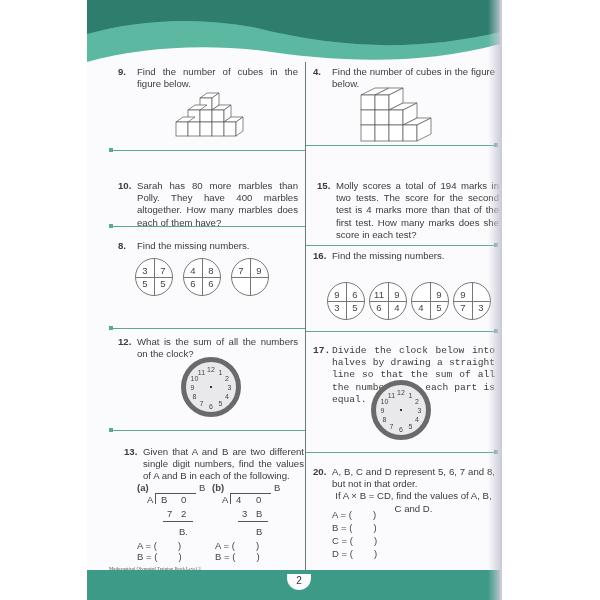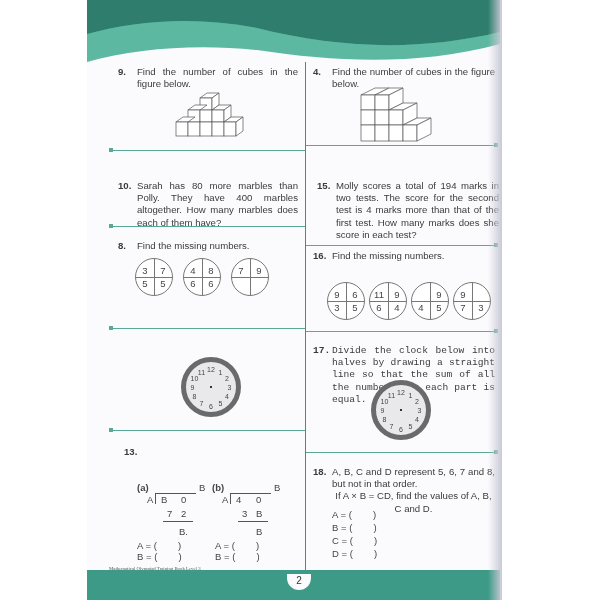--- a/index.html
+++ b/index.html
@@ -185,20 +185,24 @@
         <span class="br">5</span>
       </div>
     <div class="quad">
         <span class="tl">9</span>
         <span class="tr"></span>
         <span class="bl">7</span>
         <span class="br">3</span>
       </div>
   </div>
 
+  <div class="q" style="left:31px; top:336px; width:180px;">
+    <span class="num">12.</span>
+    <span class="txt">What is the sum of all the numbers on the clock?</span>
+  </div>
   <div class="clock" style="left:94px; top:357px;">
     <span style="left:50%; top:14%;">12</span>
     <span style="left:69%; top:19%;">1</span>
     <span style="left:82%; top:32%;">2</span>
     <span style="left:87%; top:50%;">3</span>
     <span style="left:82%; top:68%;">4</span>
     <span style="left:69%; top:82%;">5</span>
     <span style="left:50%; top:87%;">6</span>
     <span style="left:31%; top:82%;">7</span>
     <span style="left:17%; top:68%;">8</span>
@@ -223,20 +227,21 @@
     <span style="left:31%; top:82%;">7</span>
     <span style="left:17%; top:68%;">8</span>
     <span style="left:13%; top:50%;">9</span>
     <span style="left:17%; top:32%;">10</span>
     <span style="left:31%; top:19%;">11</span>
     <div class="center"></div>
   </div>
 
   <div class="q" style="left:37px; top:446px; width:180px;">
     <span class="num">13.</span>
+    <span class="txt">Given that A and B are two different single digit numbers, find the values of A and B in each of the following.</span>
   </div>
 
   <div class="div-block" style="left:50px; top:482px; width:90px; height:56px;">
     <span style="position:absolute; left:0; top:0; font-weight:bold;">(a)</span>
     <span style="position:absolute; left:62px; top:0;">B</span>
     <span style="position:absolute; left:10px; top:12px;">A</span>
     <span style="position:absolute; left:18px; top:11px; width:40px; border-top:1px solid #555; border-left:1px solid #555; height:10px;"></span>
     <span style="position:absolute; left:24px; top:12px;">B</span>
     <span style="position:absolute; left:44px; top:12px;">0</span>
     <span style="position:absolute; left:30px; top:26px;">7</span>
@@ -256,21 +261,21 @@
     <span style="position:absolute; left:44px; top:12px;">0</span>
     <span style="position:absolute; left:30px; top:26px;">3</span>
     <span style="position:absolute; left:44px; top:26px;">B</span>
     <span style="position:absolute; left:26px; top:39px; width:30px; border-top:1px solid #555;"></span>
     <span style="position:absolute; left:44px; top:44px;">B</span>
   </div>
   <div class="ans" style="left:128px; top:540px;">A = (        )</div>
   <div class="ans" style="left:128px; top:551px;">B = (        )</div>
 
   <div class="q" style="left:226px; top:466px; width:182px;">
-    <span class="num">18.</span>
+    <span class="num">20.</span>
     <span class="txt">A, B, C and D represent 5, 6, 7 and 8, but not in that order.</span>
     <span class="txt" style="text-align:center;">If A × B = CD, find the values of A, B, C and D.</span>
   </div>
   <div class="ans" style="left:245px; top:509px;">A = (        )</div>
   <div class="ans" style="left:245px; top:522px;">B = (        )</div>
   <div class="ans" style="left:245px; top:535px;">C = (        )</div>
   <div class="ans" style="left:245px; top:548px;">D = (        )</div>
 
   <div class="footer-text">
     <div>Mathematical Olympiad Training Book Level 3</div>

